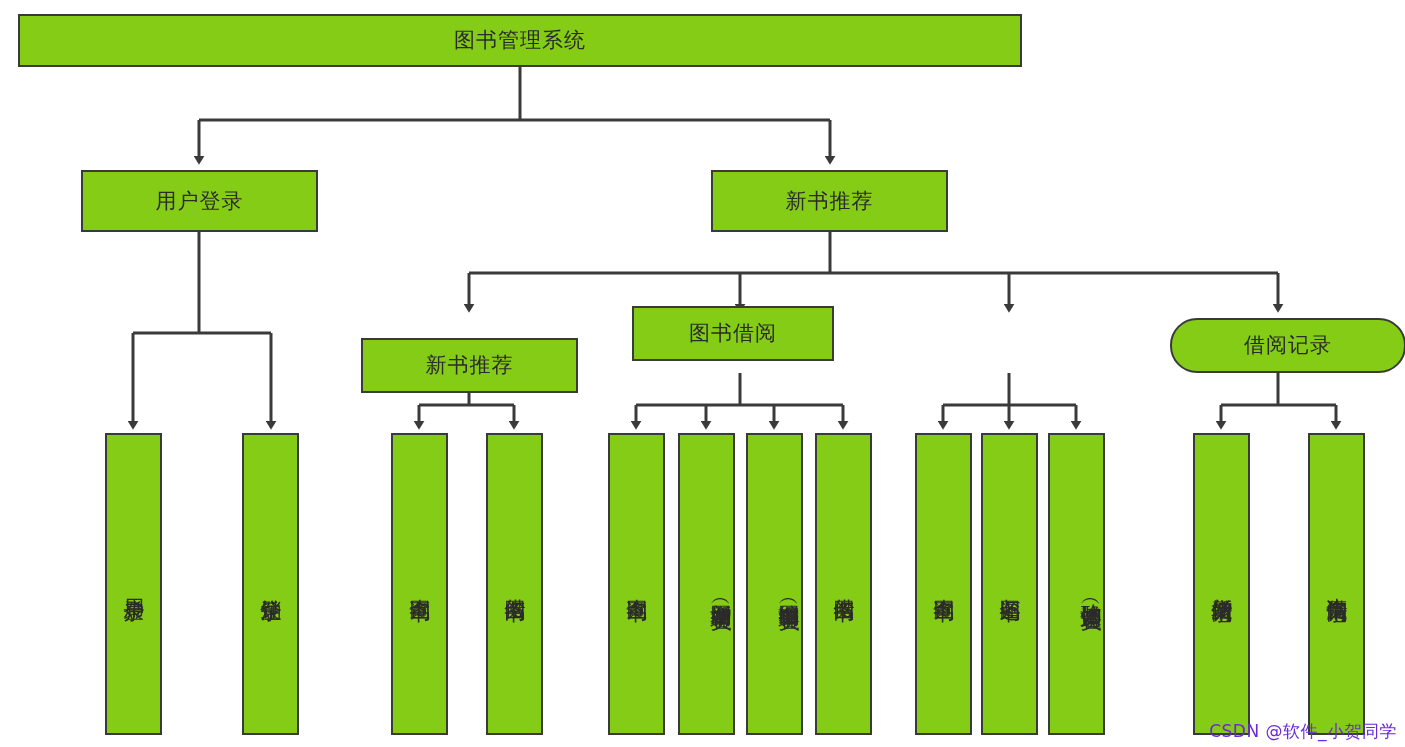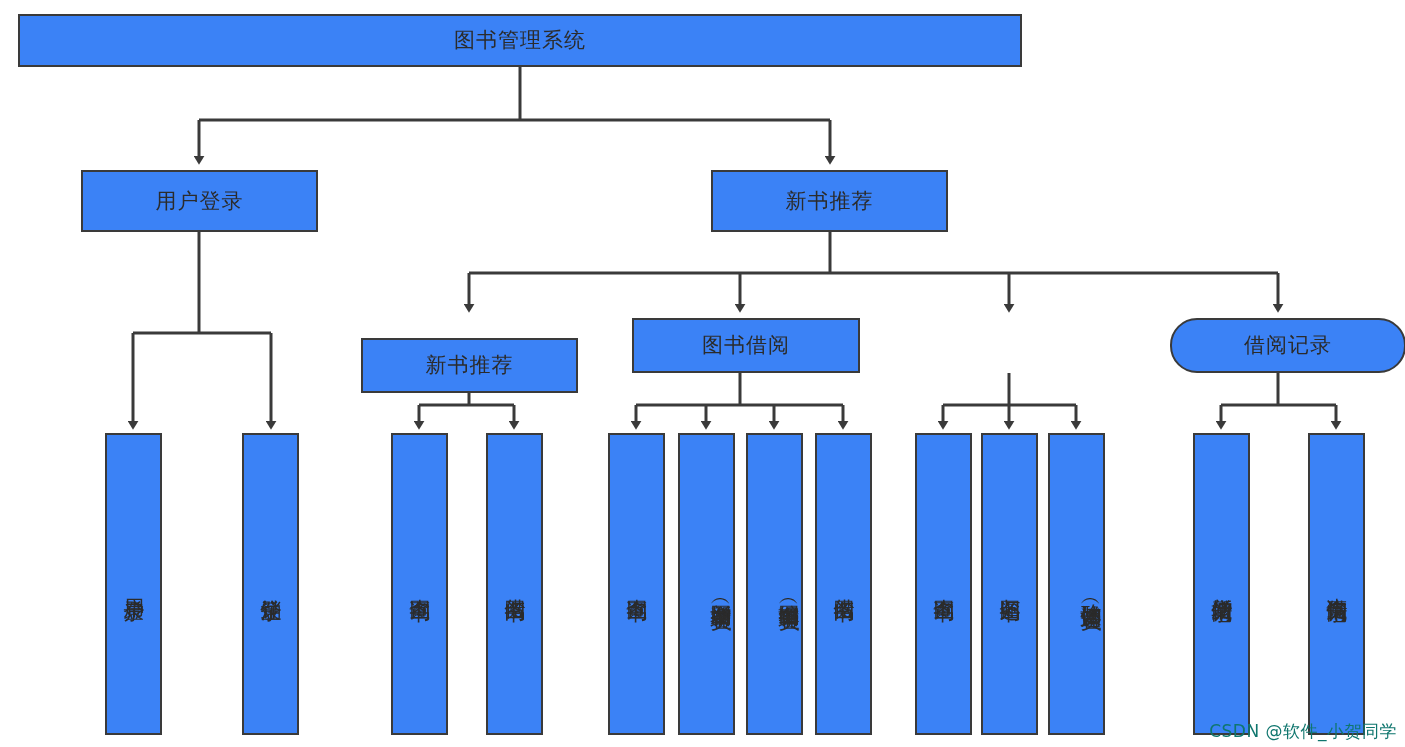--- a/index.html
+++ b/index.html
@@ -18,21 +18,21 @@
   #wires{
     position:absolute;
     left:0; top:0;
     width:1405px; height:747px;
     pointer-events:none;
   }
   .node{
     position:absolute;
     box-sizing:border-box;
     border:2.5px solid #3a3a3a;
-    background:#3b82f6;
+    background:#84cc16;
     display:flex;
     align-items:center;
     justify-content:center;
     text-align:center;
     color:#2b2b2b;
   }
   .node.h{
     font-size:21px;
     line-height:1.15;
     letter-spacing:1px;
@@ -50,21 +50,21 @@
   .node.v.mid{
     align-items:center;
     padding-top:0;
   }
   .node .lbl{ display:block; }
   #watermark{
     position:absolute;
     right:8px;
     bottom:4px;
     font-size:17px;
-    color:#0f766e;
+    color:#6d28d9;
     letter-spacing:0.5px;
     white-space:nowrap;
     user-select:none;
   }
 </style>
 </head>
 <body>
 
 <div id="canvas">
 
@@ -127,21 +127,21 @@
   </div>
 
   <div class="node h" style="left:711px; top:170px; width:237px; height:62px;">
     <span class="lbl">新书推荐</span>
   </div>
 
   <div class="node h" style="left:361px; top:318px; width:217px; height:55px;margin-top:20px;">
     <span class="lbl">新书推荐</span>
   </div>
 
-  <div class="node h" style="left:632px; top:318px; width:228px; height:55px;">
+  <div class="node h" style="left:632px; top:306px; width:202px; height:55px;">
     <span class="lbl">图书借阅</span>
   </div>
 
 
   <div class="node h" style="left:1170px; top:318px; width:236px; height:55px;border-radius:27px;">
     <span class="lbl">借阅记录</span>
   </div>
 
   <div class="node v mid" style="left:105px; top:433px; width:57px; height:302px;">
     <span class="lbl">用户登录</span>

